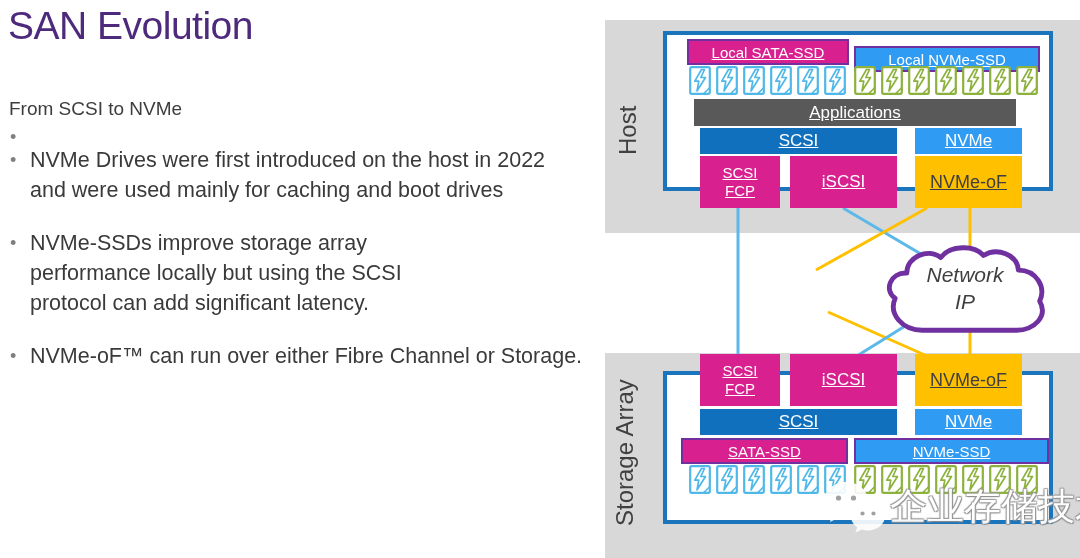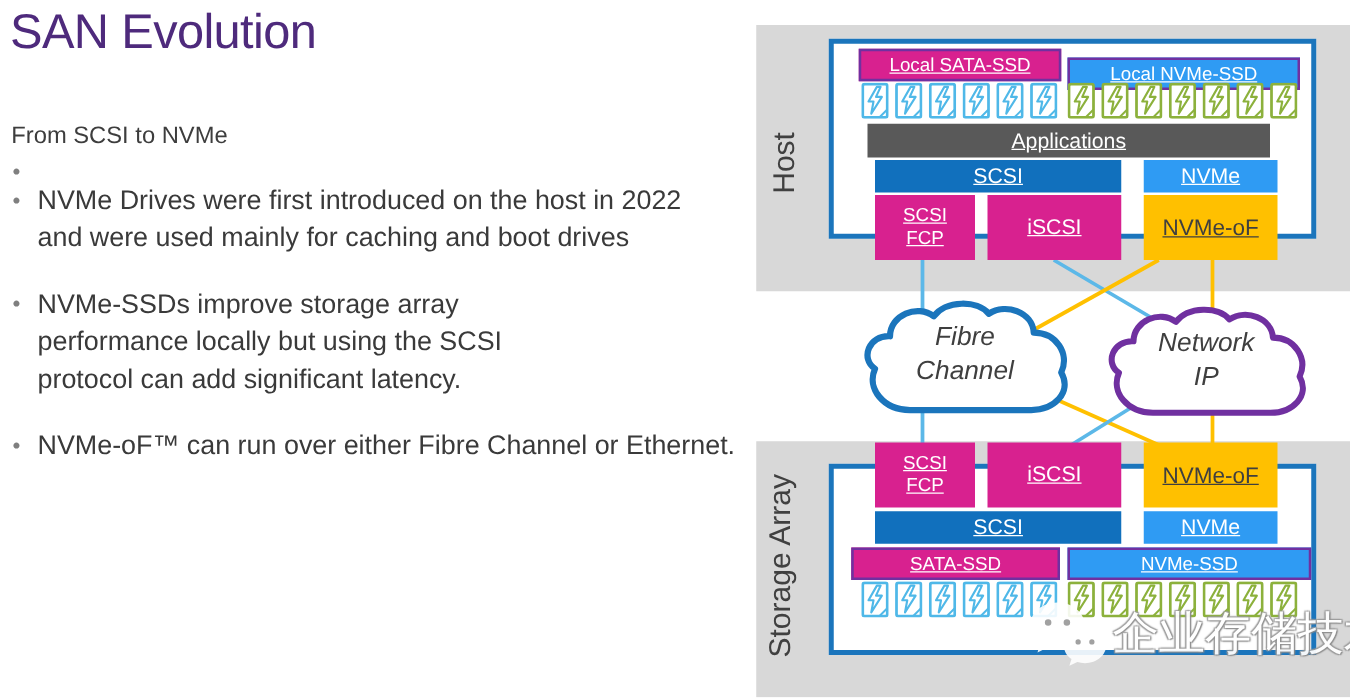--- a/index.html
+++ b/index.html
@@ -101,21 +101,21 @@
 <body>
 
 <div class="slide">
 
   <div class="title">SAN Evolution</div>
   <div class="subtitle">From SCSI to NVMe</div>
   <ul class="bullets">
     <li class="b1"><span class="dot">•</span></li>
     <li class="b2"><span class="dot">•</span><span>NVMe Drives were first introduced on the host in 2022 and were used mainly for caching and boot drives</span></li>
     <li class="b3"><span class="dot">•</span><span>NVMe-SSDs improve storage array performance locally but using the SCSI protocol can add significant latency.</span></li>
-    <li class="b4"><span class="dot">•</span><span>NVMe-oF™ can run over either Fibre Channel or Ethernet.</span></li>
+    <li class="b4"><span class="dot">•</span><span>NVMe-oF™ can run over either Fibre Channel or Storage.</span></li>
   </ul>
 
   <div class="band host"></div>
   <div class="band storage"></div>
 
   <svg class="lines" width="1080" height="558">
     <line x1="738" y1="191" x2="738" y2="380" stroke="#5CB8E8" stroke-width="3"></line>
     <line x1="843" y1="208" x2="948" y2="270" stroke="#5CB8E8" stroke-width="3"></line>
     <line x1="927" y1="208" x2="816" y2="270" stroke="#FFC000" stroke-width="3"></line>
     <line x1="970" y1="208" x2="970" y2="378" stroke="#FFC000" stroke-width="3"></line>
@@ -203,29 +203,20 @@
   <div class="node graybar n-apps">Applications</div>
   <div class="node bluedark n-scsi-h">SCSI</div>
   <div class="node bluelight n-nvme-h">NVMe</div>
   <div class="node magenta two-line n-fcp-h">
     <span>SCSI</span>
     <span>FCP</span>
   </div>
   <div class="node magenta n-iscsi-h">iSCSI</div>
   <div class="node yellow n-nvmeof-h">NVMe-oF</div>
 
-  <div class="cloud fc">
-    <svg width="178" height="100" viewBox="0 0 178 100">
-      <path d="M45 92 C24 92 10 75 17 59 C5 51 12 32 29 33 C29 16 51 7 64 17 C74 4 99 4 108 15 C122 6 143 14 144 30 C162 30 173 47 166 62 C175 78 160 92 142 92 Z" fill="#ffffff" stroke="#1B75BC" stroke-width="5" stroke-linejoin="round"></path>
-    </svg>
-    <div class="cloud-text">
-      <div>Fibre</div>
-      <div>Channel</div>
-    </div>
-  </div>
   <div class="cloud ip">
     <svg width="178" height="97" viewBox="0 0 178 100">
       <path d="M45 92 C24 92 10 75 17 59 C5 51 12 32 29 33 C29 16 51 7 64 17 C74 4 99 4 108 15 C122 6 143 14 144 30 C162 30 173 47 166 62 C175 78 160 92 142 92 Z" fill="#ffffff" stroke="#7030A0" stroke-width="5" stroke-linejoin="round"></path>
     </svg>
     <div class="cloud-text">
       <div>Network</div>
       <div>IP</div>
     </div>
   </div>
 

